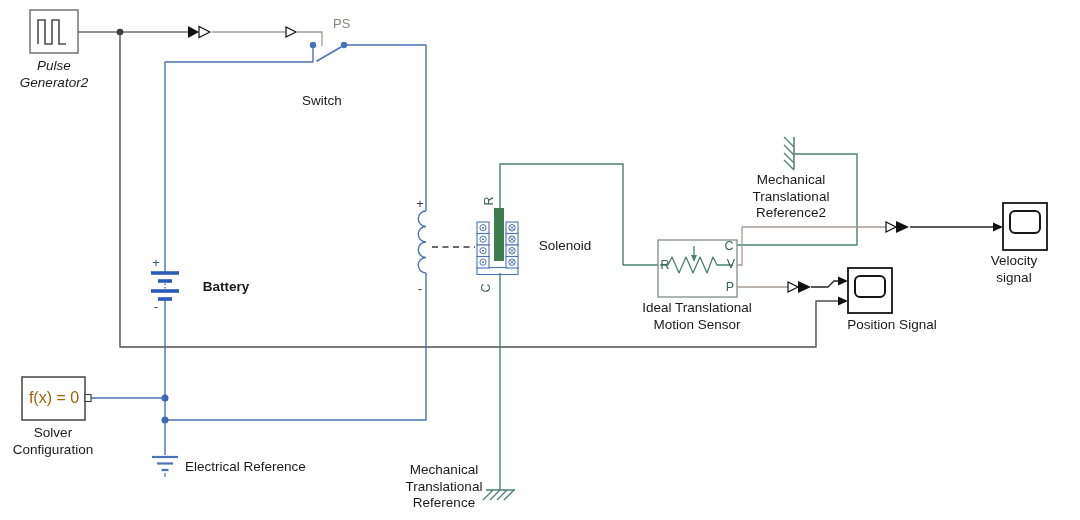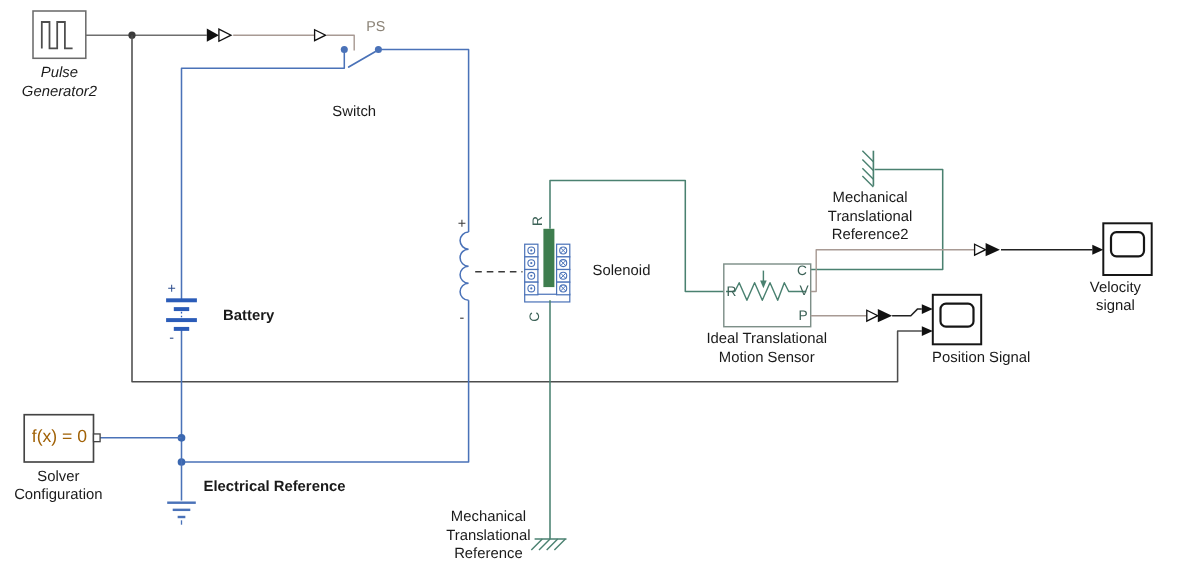--- a/index.html
+++ b/index.html
@@ -222,15 +222,15 @@
 Translational
 Reference2</div>
   <div class="lbl" style="left:444px;top:462px;">Mechanical
 Translational
 Reference</div>
   <div class="lbl" style="left:1014px;top:253px;">Velocity signal</div>
   <div class="lbl" style="left:861px;top:317px;margin-left:31px;">Position Signal</div>
   <div class="expr" style="left:54px;top:398px;">f(x) = 0</div>
   <div class="lbl" style="left:53px;top:425px;text-align:center;">Solver
 Configuration</div>
-  <div class="lbl-left" style="left:185px;top:434px;font-weight:bold;">Electrical Reference</div>
+  <div class="lbl-left" style="left:185px;top:459px;">Electrical Reference</div>
 
 </div>
 
 </body></html>

